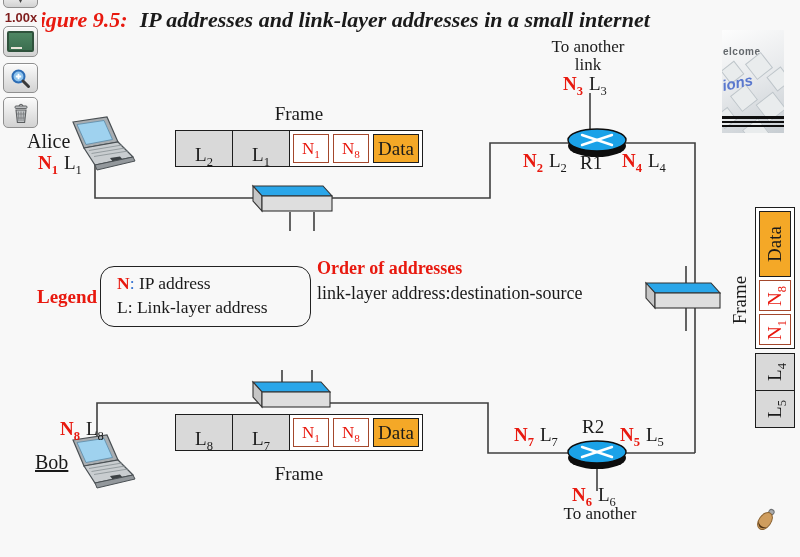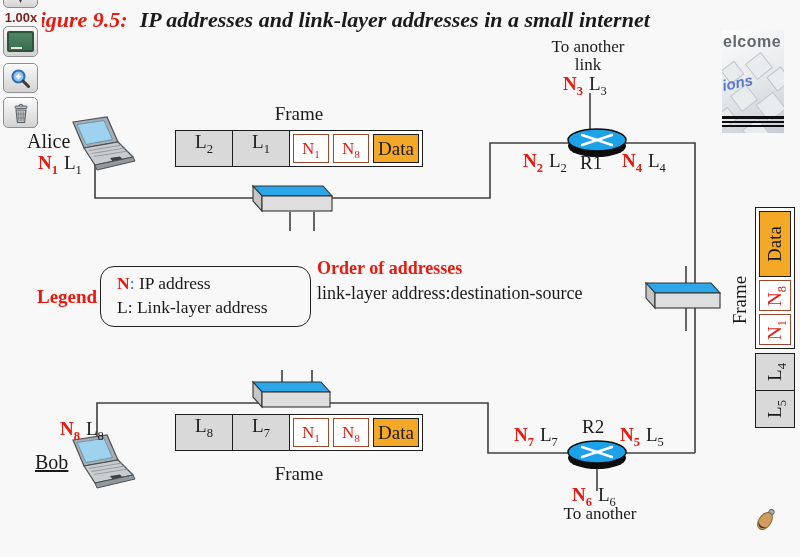--- a/index.html
+++ b/index.html
@@ -33,22 +33,22 @@
   .btn-board { top: 26px; height: 31px; }
   .board-icon { width: 27px; height: 21px; background: linear-gradient(#4e8663,#3b6e4f);
     border: 2px solid #2f523c; border-radius: 2px; position: relative; }
   .board-icon::after { content:""; position:absolute; bottom:1px; left:2px; width:11px; height:2px; background:#e9e5da; }
   .btn-zoom { top: 63px; height: 30px; }
   .btn-trash { top: 97px; height: 31px; }
 
   
   .thumb { left: 722px; top: 30px; width: 62px; height: 103px; overflow: hidden; cursor: pointer;
     background: linear-gradient(155deg, #fdfdfd 0%, #e9ebed 45%, #c7cdd2 100%); }
-  .thumb-word { position: absolute; left: 1px; top: 3px; font-family: "Liberation Sans","DejaVu Sans",sans-serif;
-    font-weight: bold; font-size: 16px; color: #63686c; letter-spacing: .5px; }
+  .thumb-word { position: absolute; left: 1px; top: 16px; font-family: "Liberation Sans","DejaVu Sans",sans-serif;
+    font-weight: bold; font-size: 10px; color: #63686c; letter-spacing: .5px; }
   .key { position: absolute; background: #e9eced; border: 1px solid #bec5ca; transform: rotate(-38deg); }
   .thumb-mid { position: absolute; left: 0px; top: 44px; font-family: "Liberation Sans","DejaVu Sans",sans-serif;
     font-weight: bold; font-style: italic; font-size: 15px; color: #5a78ce; transform: rotate(-12deg); }
   .stripe { position: absolute; left: 0; width: 100%; background: #0e0e0e; }
 
   
   .lbl { position: absolute; font-size: 19px; white-space: nowrap; }
   .name { font-size: 20px; }
   .n { color: #e8190f; font-weight: bold; }
   .lk { margin-left: 6px; }
@@ -60,21 +60,21 @@
   .legend-box { left: 100px; top: 266px; width: 211px; height: 61px; border: 1.7px solid #222;
     border-radius: 14px; padding: 4px 0 0 16px; font-size: 17.5px; line-height: 24px; background: transparent; }
   .legend-title { left: 37px; top: 286px; font-size: 19px; }
   .blue-colon { color: #2f6fd0; }
   .order { left: 317px; top: 257px; font-size: 18px; line-height: 23px; }
   .order .ot { font-size: 18px; margin-bottom: 2px; }
 
   
   .hframe { position: absolute; width: 248px; height: 37px; display: flex; background: #fff;
     border: 1.7px solid #1d1d1d; }
-  .hcell { width: 57px; display: flex; align-items: flex-start; justify-content: center;
+  .hcell { width: 57px; display: flex; align-items: flex-end; justify-content: center;
     background: #d9d9d9; border-right: 1.7px solid #1d1d1d; font-size: 19px; }
   .hinner { flex: 1; display: flex; gap: 4px; padding: 3px; background: #fff; }
   .nbox { width: 36px; border: 1.3px solid #a3472c; background: #fff; display: flex;
     align-items: center; justify-content: center; font-size: 17px; }
   .nbox, .nbox sub { color: #e8190f; }
   .databox { flex: 1; border: 1.7px solid #1d1d1d; background: #f4a827; display: flex;
     align-items: center; justify-content: center; font-size: 19px; }
   .frame-cap { position: absolute; width: 248px; text-align: center; font-size: 19px; }
 
   

